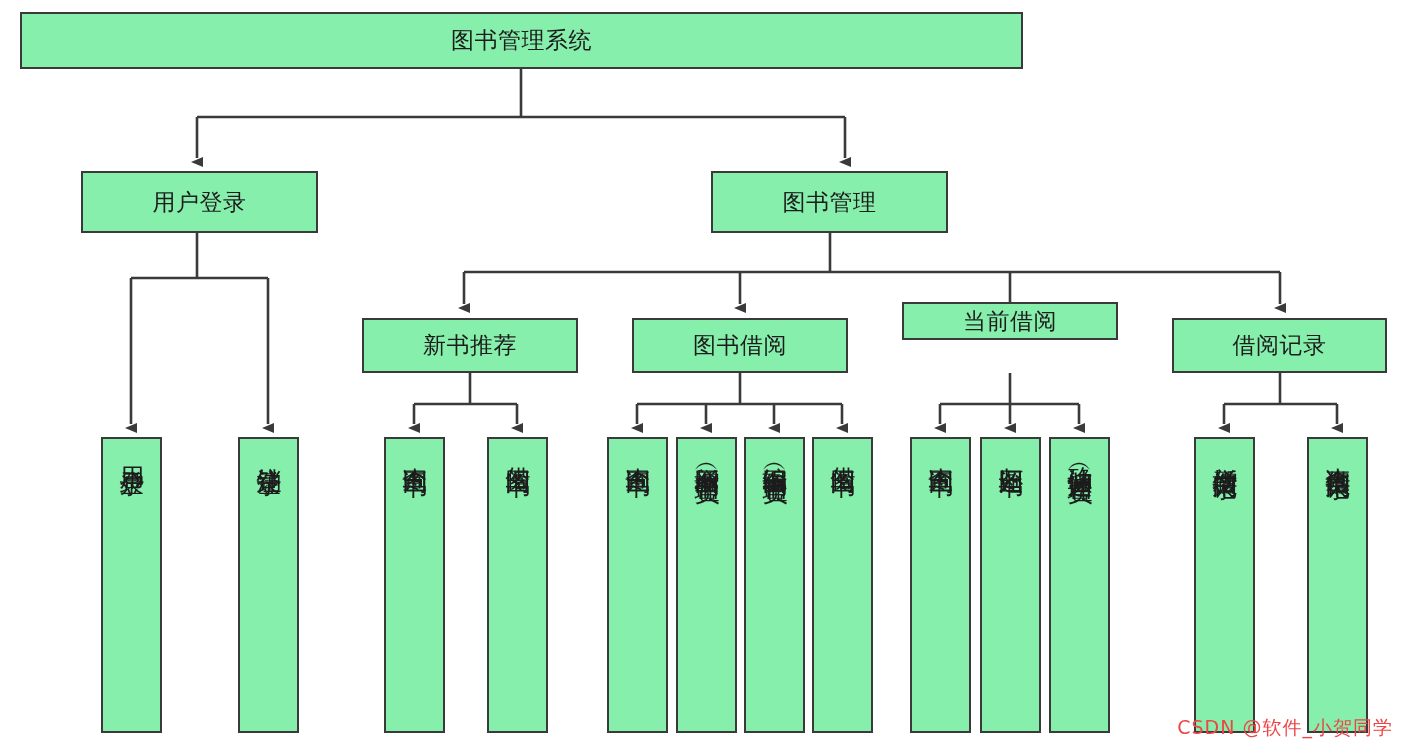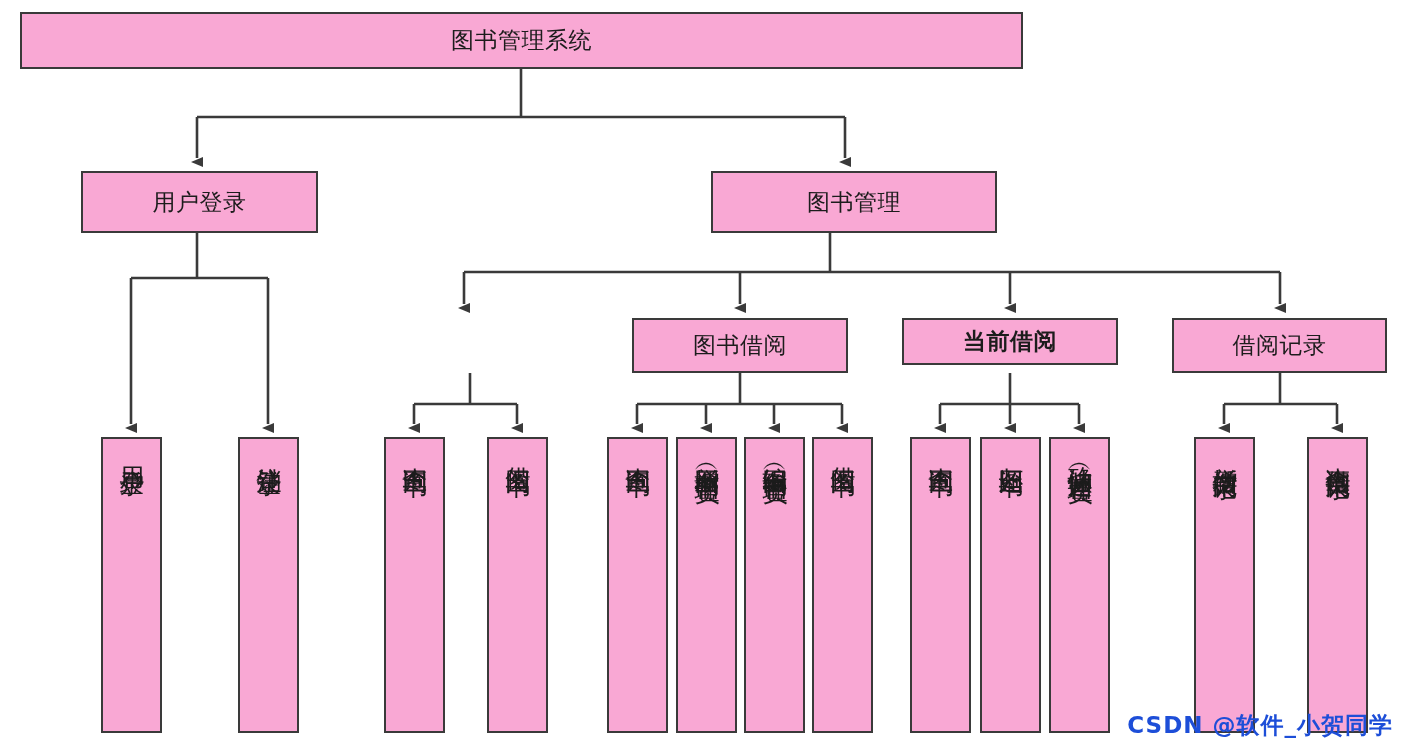--- a/index.html
+++ b/index.html
@@ -21,21 +21,21 @@
     position: absolute;
     left: 0;
     top: 0;
     width: 1405px;
     height: 747px;
     pointer-events: none;
   }
   .node {
     position: absolute;
     box-sizing: border-box;
-    background: #f9a8d4;
+    background: #86efac;
     border: 2px solid #3a3a3a;
     display: flex;
     align-items: center;
     justify-content: center;
     color: #1c1c1c;
   }
   .node .label {
     line-height: 1.05;
     letter-spacing: 0.5px;
     white-space: nowrap;
@@ -57,25 +57,24 @@
     white-space: normal;
     max-height: 280px;
   }
   .node.vert.tall .label {
     max-height: 282px;
   }
   #watermark {
     position: absolute;
     right: 12px;
     bottom: 6px;
-    font-size: 23px;
-    color: #1d4ed8;
+    font-size: 19px;
+    color: #ef4444;
     letter-spacing: 1px;
     white-space: nowrap;
-    font-weight: bold;
   }
 </style>
 </head>
 <body>
 
 <div id="canvas">
 
   <svg id="wires" viewBox="0 0 1405 747">
     <defs>
       <marker id="arrow" markerWidth="10" markerHeight="12" refX="1" refY="6" orient="auto" markerUnits="userSpaceOnUse">
@@ -127,30 +126,33 @@
   </svg>
 
   <div class="node horiz" style="left:20px; top:12px; width:1003px; height:57px;">
     <span class="label">图书管理系统</span>
   </div>
 
   <div class="node horiz" style="left:81px; top:171px; width:237px; height:62px;">
     <span class="label">用户登录</span>
   </div>
 
-  <div class="node horiz" style="left:711px; top:171px; width:286px; height:62px;">
+  <div class="node horiz" style="left:711px; top:171px; width:237px; height:62px;">
     <span class="label">图书管理</span>
   </div>
 
+  <div class="node horiz" style="left:362px; top:318px; width:216px; height:55px;">
+    <span class="label">新书推荐</span>
+  </div>
 
   <div class="node horiz" style="left:632px; top:318px; width:216px; height:55px;text-align:right;">
     <span class="label">图书借阅</span>
   </div>
 
-  <div class="node horiz" style="left:902px; top:318px; width:216px; height:47px;font-weight:bold;">
+  <div class="node horiz" style="left:902px; top:302px; width:216px; height:38px;">
     <span class="label">当前借阅</span>
   </div>
 
   <div class="node horiz" style="left:1172px; top:318px; width:215px; height:55px;">
     <span class="label">借阅记录</span>
   </div>
 
   <div class="node vert" style="left:101px; top:437px; width:61px; height:296px;">
     <span class="label">用户登录</span>
   </div>

